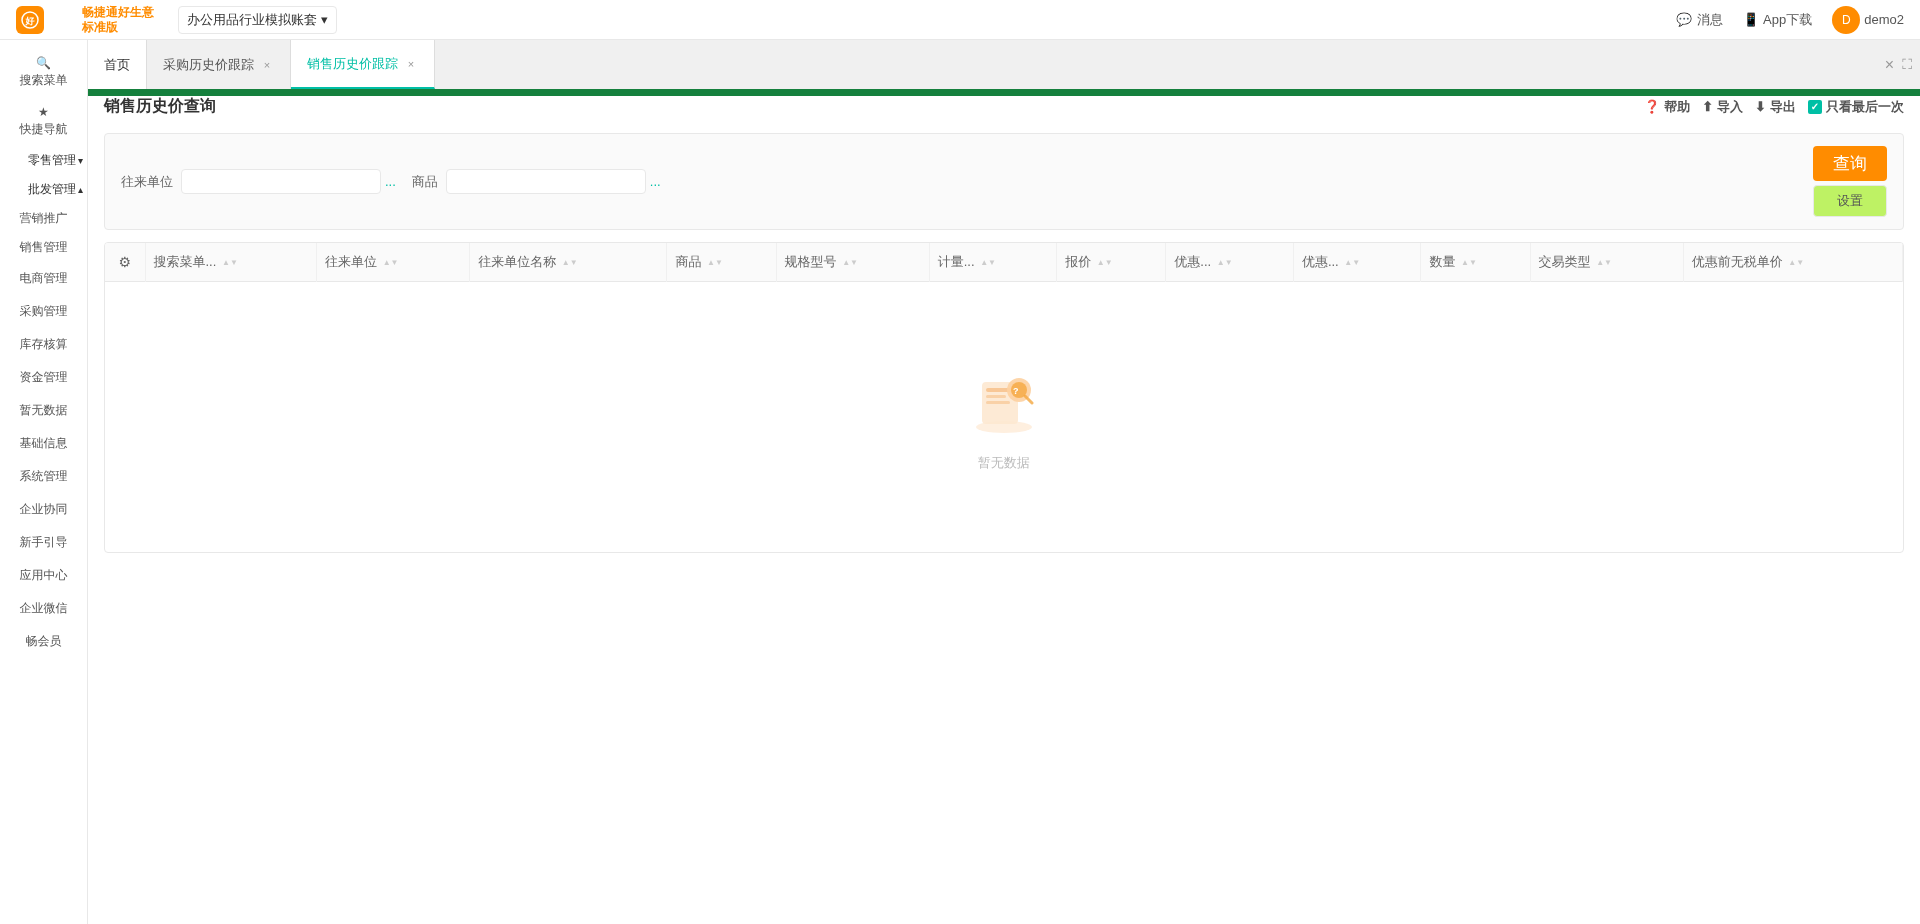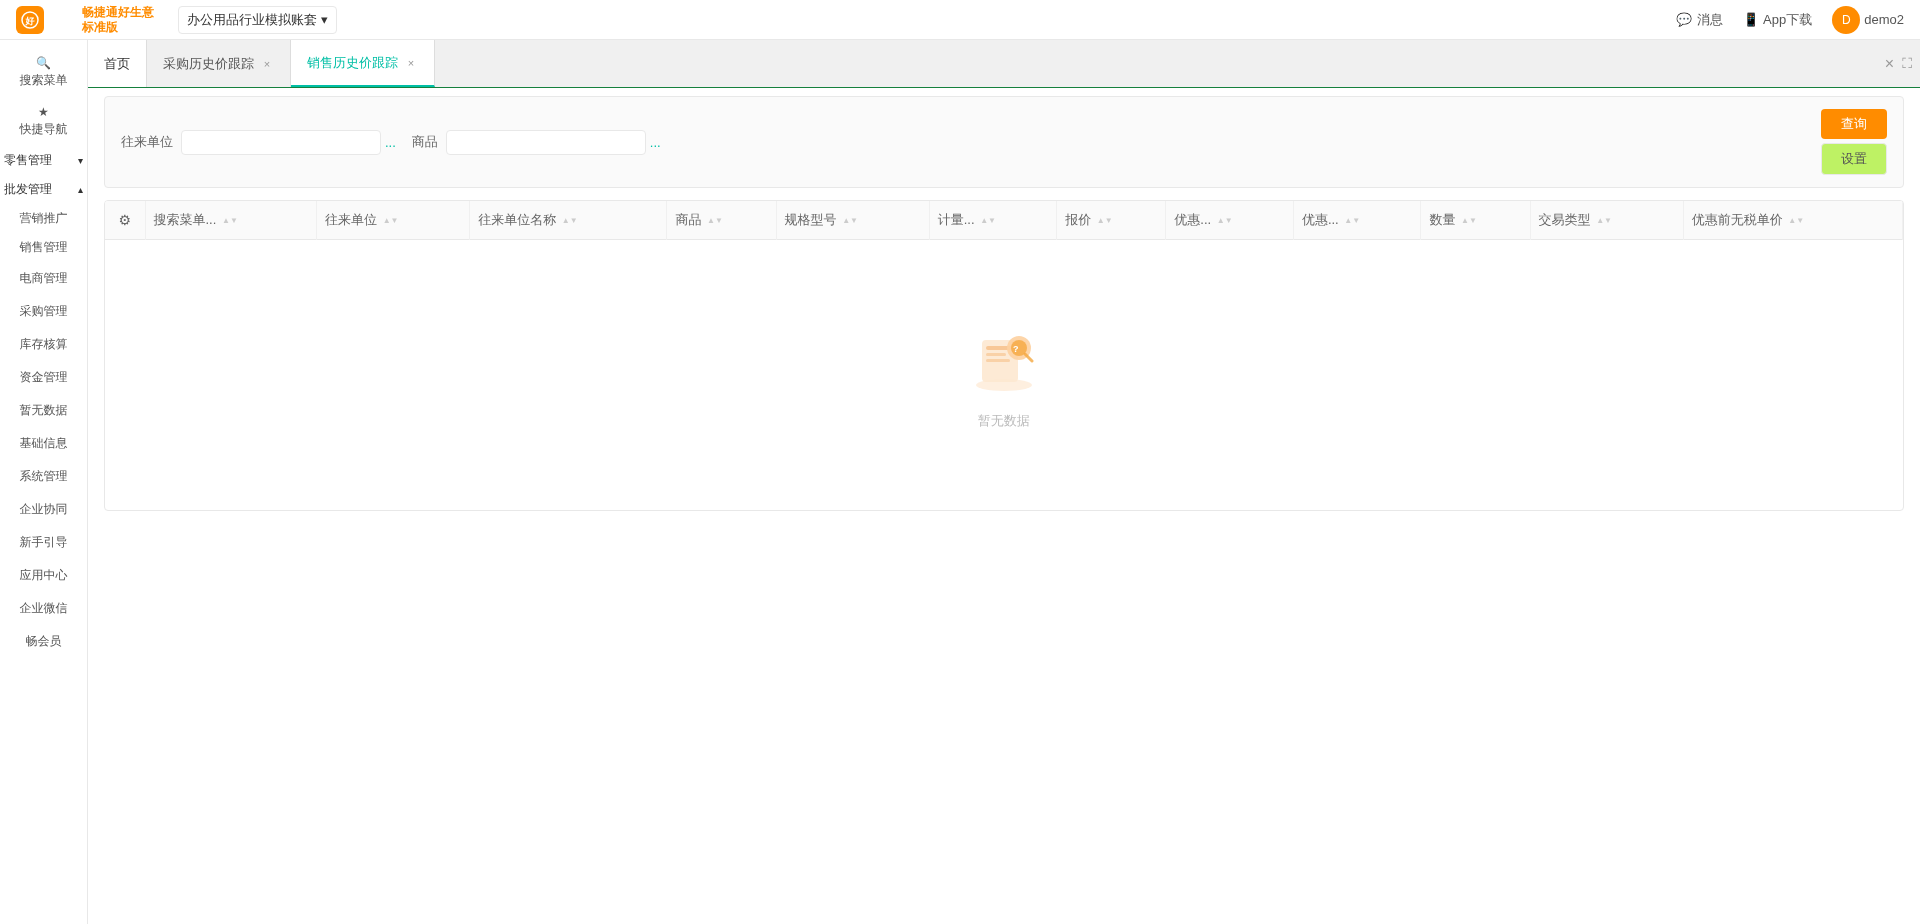--- a/index.html
+++ b/index.html
@@ -80,28 +80,28 @@
       background: #ff8c00;
       display: flex;
       align-items: center;
       justify-content: center;
       color: white;
       font-size: 12px;
     }
 
     
     .tabs-bar {
-      height: 48px;
+      height: 56px;
       background: #f0f0f0;
       display: flex;
       align-items: center;
       position: fixed;
       top: 40px; left: 88px; right: 0;
       z-index: 99;
-      border-bottom: 1px solid #15803d;
+      border-bottom: 7px solid #15803d;
     }
     .tab {
       height: 100%;
       padding: 0 16px;
       display: flex;
       align-items: center;
       gap: 6px;
       cursor: pointer;
       font-size: 13px;
       color: #555;
@@ -166,21 +166,21 @@
     }
     .sidebar-section-header {
       width: 100%;
       padding: 6px 4px;
       text-align: center;
       cursor: pointer;
       font-size: 12px;
       color: #333;
       display: flex;
       align-items: center;
-      justify-content: space-between;
+      justify-content: flex-end;
       gap: 2px;
       font-weight: 500;
     }
     .sidebar-sub-item {
       width: 100%;
       padding: 6px 4px;
       text-align: center;
       cursor: pointer;
       font-size: 12px;
       color: #555;
@@ -305,21 +305,21 @@
       cursor: pointer;
       font-size: 13px;
     }
     .query-btn {
       background: #ff8c00;
       color: white;
       border: none;
       border-radius: 4px;
       padding: 6px 20px;
       cursor: pointer;
-      font-size: 13px;
+      font-size: 17px;
     }
     .settings-btn {
       background: #bef264;
       color: #555;
       border: 1px solid #e8e8e8;
       border-radius: 4px;
       padding: 6px 12px;
       cursor: pointer;
       font-size: 13px;
     }
@@ -511,20 +511,41 @@
   <div class="sidebar-item">
     <span>企业微信</span>
   </div>
   <div class="sidebar-item">
     <span>畅会员</span>
   </div>
 </div>
 
 <div class="main-content">
 
+  <div class="page-title">
+    <span>销售历史价查询</span>
+    <div class="page-title-actions">
+      <div class="title-action">
+        <span>❓</span>
+        <span>帮助</span>
+      </div>
+      <div class="title-action">
+        <span>⬆</span>
+        <span>导入</span>
+      </div>
+      <div class="title-action">
+        <span>⬇</span>
+        <span>导出</span>
+      </div>
+      <div class="checkbox-wrap">
+        <div class="checkbox-checked">✓</div>
+        <span>只看最后一次</span>
+      </div>
+    </div>
+  </div>
 
   <div class="filter-bar">
 
 
     <div class="filter-group">
       <span class="filter-label">往来单位</span>
       <div class="filter-input">
         <input class="filter-field" type="text" style="">
         <span class="filter-dots">...</span>
       </div>

